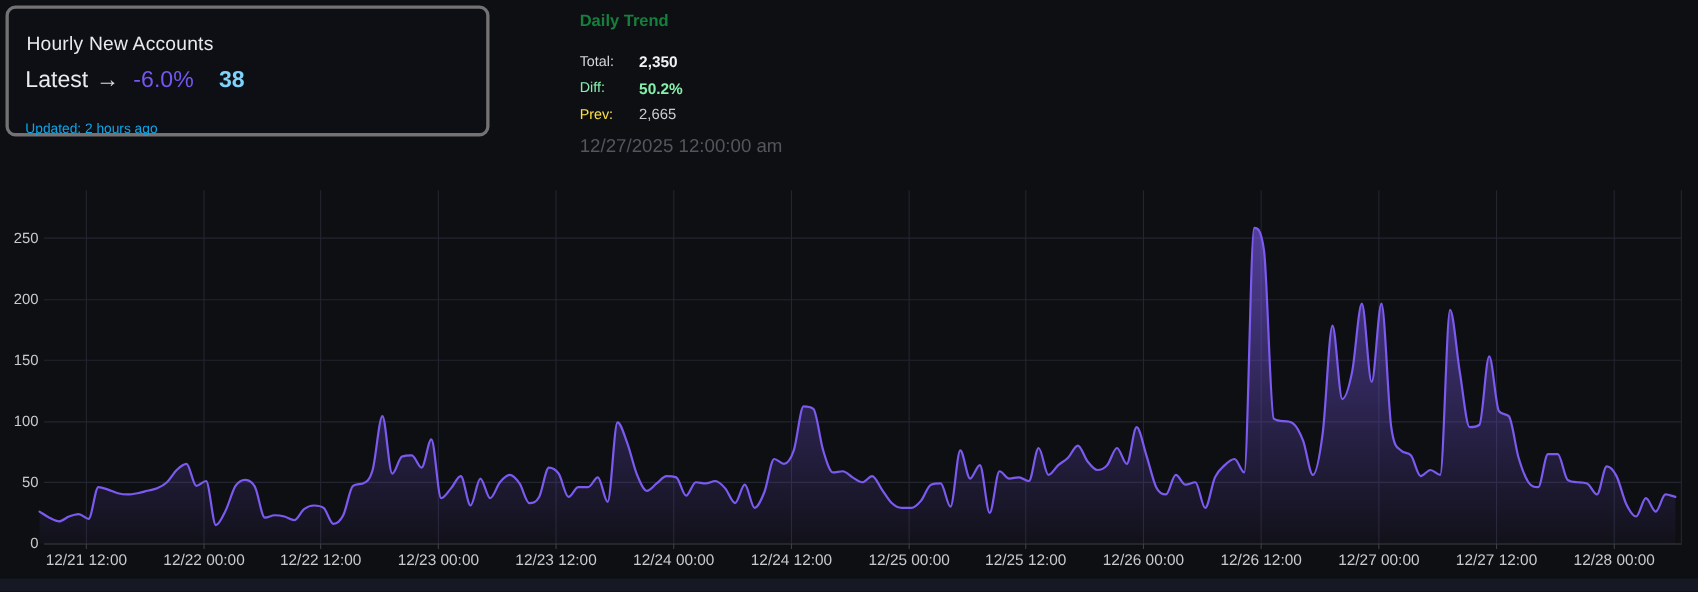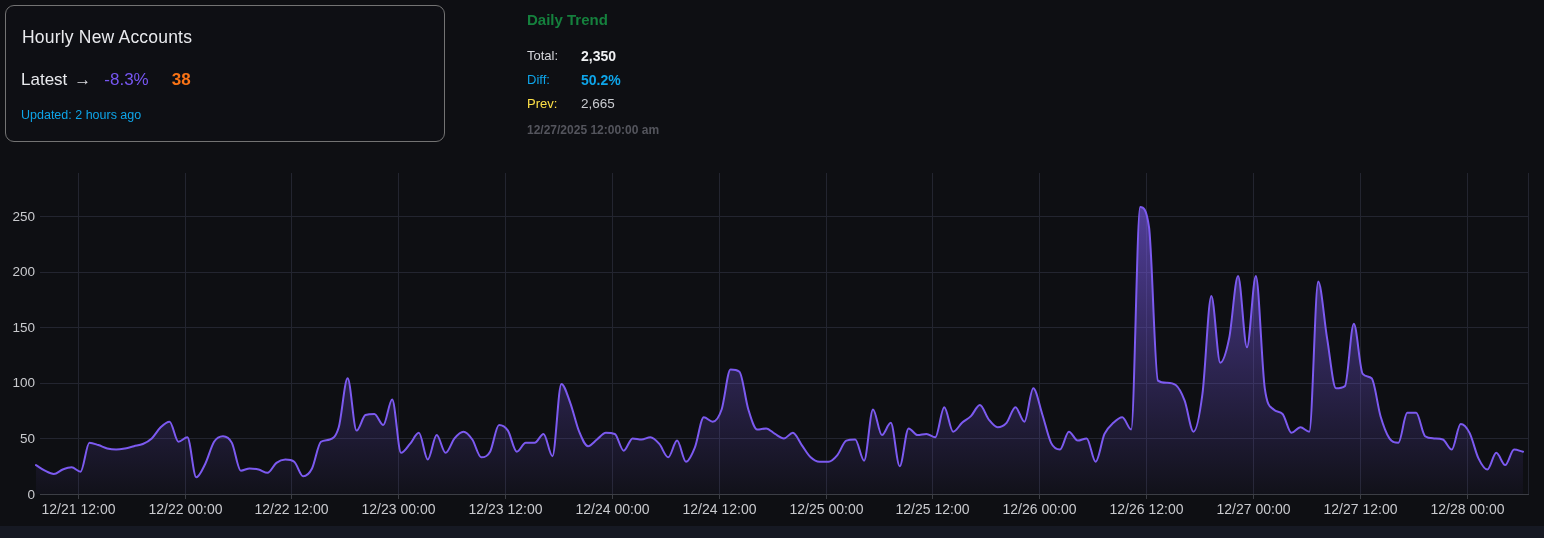--- a/index.html
+++ b/index.html
@@ -4,53 +4,53 @@
 <style>
   html,body{margin:0;padding:0;background:#0e0f13;}
   .page{
     position:relative;width:1544px;height:538px;overflow:hidden;
     background:#0e0f13;
     font-family:"Liberation Sans", sans-serif;
     -webkit-font-smoothing:antialiased;
   }
   
   .summary-card{
-    position:absolute;left:5px;top:5px;width:440px;height:137px;
-    box-sizing:border-box;border:1px solid #737373;border-radius:9px;
+    position:absolute;left:5px;top:5px;width:440px;height:119px;
+    box-sizing:border-box;border:3px solid #737373;border-radius:9px;
     background:#0e0f14;
   }
   .card-title{
     position:absolute;left:16px;top:21px;
     font-size:17.5px;color:#e9eaee;letter-spacing:.2px;
   }
   .latest-row{
-    position:absolute;left:15px;top:64px;
+    position:absolute;left:15px;top:53px;
     display:flex;align-items:flex-start;
-    font-size:17px;color:#e9eaee;
+    font-size:21px;color:#e9eaee;
   }
   .latest-arrow{margin-left:7px;color:#dadbe0;}
   .latest-change{margin-left:13px;color:#7656f0;}
-  .latest-value{margin-left:23px;color:#f97316;font-weight:600;}
+  .latest-value{margin-left:23px;color:#7dd3fc;font-weight:600;}
   .updated{
     position:absolute;left:15px;top:102px;
     font-size:12.5px;color:#0ea5e9;
   }
   
   .daily-trend{position:absolute;left:527px;top:11px;}
   .dt-title{font-size:15px;font-weight:700;color:#15803d;}
   .dt-rows{margin-top:20px;}
   .dt-row{display:flex;align-items:flex-start;height:24px;}
   .dt-label{width:54px;font-size:13px;}
   .dt-value{font-size:14px;font-weight:600;}
   .row-total .dt-label{color:#d6d7db;}
   .row-total .dt-value{color:#f0f1f3;}
-  .row-diff .dt-label,.row-diff .dt-value{color:#0ea5e9;}
+  .row-diff .dt-label,.row-diff .dt-value{color:#86efac;}
   .row-prev .dt-label{color:#fde047;font-size:13px;}
   .row-prev .dt-value{color:#c9cbd0;font-weight:400;font-size:13.5px;}
-  .dt-timestamp{margin-top:3px;font-size:12px;font-weight:700;color:#54555d;}
+  .dt-timestamp{margin-top:3px;font-size:17px;font-weight:400;color:#54555d;}
   
   #chart{position:absolute;left:0;top:0;}
   #chart text{font-family:"Liberation Sans", sans-serif;fill:#c9cace;}
   #chart .xlab{font-size:14px;}
   #chart .ylab{font-size:13.5px;}
   
   .bottom-strip{
     position:absolute;left:0;top:526px;width:1544px;height:12px;
     background:#161923;
   }
@@ -58,21 +58,21 @@
 </head>
 <body>
 
 <div class="page">
 
   <div class="summary-card">
     <div class="card-title">Hourly New Accounts</div>
     <div class="latest-row">
       <span>Latest</span>
       <span class="latest-arrow">→</span>
-      <span class="latest-change">-8.3%</span>
+      <span class="latest-change">-6.0%</span>
       <span class="latest-value">38</span>
     </div>
     <div class="updated">Updated: 2 hours ago</div>
   </div>
 
   <div class="daily-trend">
     <div class="dt-title">Daily Trend</div>
     <div class="dt-rows">
       <div class="dt-row row-total">
         <span class="dt-label">Total:</span>

